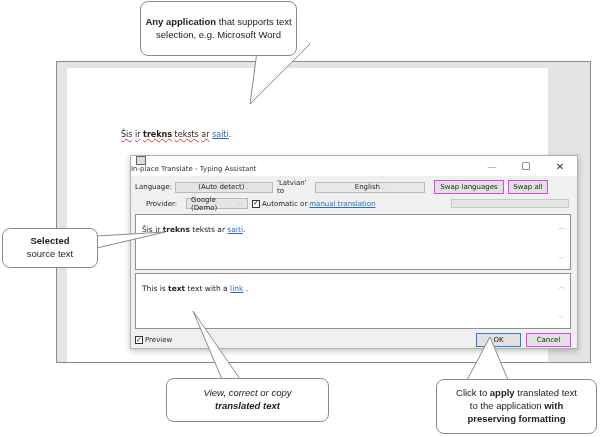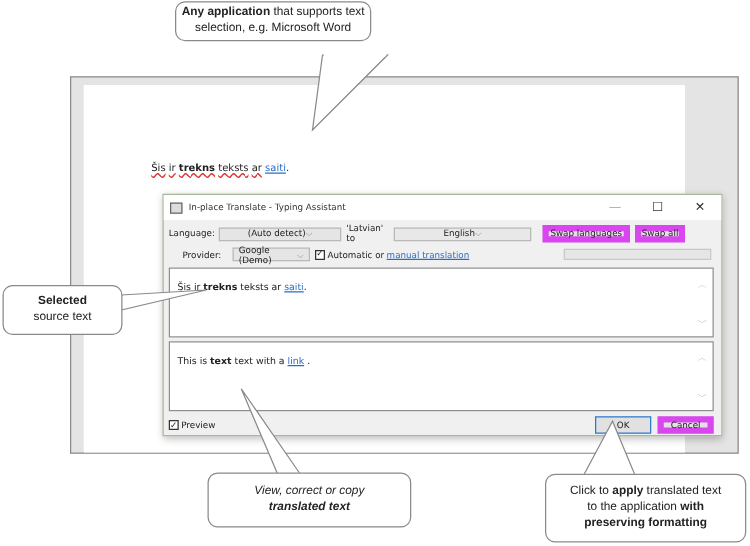--- a/index.html
+++ b/index.html
@@ -5,31 +5,31 @@
   html, body { margin:0; padding:0; }
   body { width:600px; height:437px; position:relative; background:#fff; overflow:hidden; font-family:"Liberation Sans", sans-serif; }
   .app-frame { position:absolute; left:56px; top:61px; width:535px; height:302px; background:#e4e4e4; border:1px solid #8a8a8a; box-sizing:border-box; }
   .page { position:absolute; left:10px; top:6px; width:481px; height:294px; background:#fff; }
   .doc-text { position:absolute; left:54px; top:62px; font-size:8px; color:#222; font-family:"DejaVu Sans", sans-serif; }
   .doc-text b { font-weight:bold; }
   .squiggle { text-decoration: underline wavy #d33; text-decoration-thickness:1px; }
   .doc-link { color:#2a6ec7; text-decoration: underline; }
 
   .dialog { position:absolute; left:130px; top:155px; width:448px; height:194px; background:#f0f0f0; border:1px solid #a9b89a; box-sizing:border-box; box-shadow: 0 2px 6px rgba(0,0,0,0.25); font-family:"DejaVu Sans", sans-serif; font-size:7px; color:#222; }
-  .titlebar { height:20px; background:#fff; position:relative; display:flex; align-items:center; }
+  .titlebar { height:20px; background:#fff; position:relative; display:flex; align-items:flex-start;flex-direction:column; }
   .app-icon { width:8px; height:7px; border:1px solid #666; margin-left:5px; margin-right:5px; background:#ddd; }
   .title { font-size:7px; color:#333; }
   .win-btns { position:absolute; right:0; top:0; height:20px; display:flex; }
   .win-btn { width:34px; height:20px; display:flex; align-items:center; justify-content:center; font-size:10px; color:#333; }
   .win-btn.min { color:#aaa; }
   .row { position:absolute; left:0; right:0; display:flex; align-items:center; }
   .lbl { font-size:7px; color:#222; }
   .combo { height:11px; background:#e5e5e5; border:1px solid #b9b9b9; box-sizing:border-box; display:flex; align-items:center; justify-content:center; padding:0 4px; font-size:7px; }
   .chev { color:#888; font-size:7px; }
-  .btn { height:14px; background:#e1e1e1; border:5px solid #d946ef; box-sizing:border-box; display:flex; align-items:center; justify-content:center; font-size:7px; color:#222; }
+  .btn { height:14px; background:#e1e1e1; border:1px solid #d946ef; box-sizing:border-box; display:flex; align-items:center; justify-content:center; font-size:7px; color:#222; }
   .chk { width:8px; height:8px; border:1px solid #333; background:#fff; box-sizing:border-box; display:inline-flex; align-items:center; justify-content:center; font-size:7px; line-height:1; margin-right:2px; }
   .link { color:#2a6ec7; text-decoration:underline; }
   .progress { position:absolute; left:320px; top:43px; width:118px; height:9px; background:#e6e6e6; border:1px solid #c8c8c8; box-sizing:border-box; }
   .textbox { position:absolute; left:4px; width:436px; background:#fff; border:1px solid #8f8f8f; box-sizing:border-box; }
   .textbox .content { position:absolute; left:6px; top:10px; font-size:7.5px; color:#222; }
   .sb-up, .sb-down { position:absolute; right:4px; font-size:8px; color:#bbb; }
   .sb-up { top:7px; } .sb-down { bottom:5px; }
   .ok-btn { border:1px solid #2b7bd1; }
 
   .callout { position:absolute; background:#fff; border:1px solid #8a8a8a; border-radius:8px; box-sizing:border-box; font-size:9.5px; color:#222; text-align:center; display:flex; align-items:center; justify-content:center; line-height:1.35; }
@@ -118,21 +118,21 @@
   <polygon points="258,44 250,104 310,44" fill="#fff" stroke="#8a8a8a" stroke-width="1"></polygon>
   <line x1="259" y1="44" x2="309" y2="44" stroke="#fff" stroke-width="2"></line>
   <polygon points="97,236 165,232 97,248" fill="#fff" stroke="#8a8a8a" stroke-width="1"></polygon>
   <line x1="97" y1="237" x2="97" y2="247" stroke="#fff" stroke-width="2"></line>
   <polygon points="222,379 193,311 240,379" fill="#fff" stroke="#8a8a8a" stroke-width="1"></polygon>
   <line x1="223" y1="379" x2="239" y2="379" stroke="#fff" stroke-width="2"></line>
   <polygon points="467,380 490,337 508,380" fill="#fff" stroke="#8a8a8a" stroke-width="1"></polygon>
   <line x1="468" y1="380" x2="507" y2="380" stroke="#fff" stroke-width="2"></line>
 </svg>
 
-<div class="callout" style="left:140px; top:1px; width:157px; height:32px;">
+<div class="callout" style="left:140px; top:1px; width:157px; height:55px;">
   <div>
     <b>Any application</b><span> that supports text</span><br>
     <span>selection, e.g. Microsoft Word</span>
   </div>
 </div>
 
 <div class="callout" style="left:2px; top:228px; width:96px; height:40px;">
   <div>
     <b>Selected</b><br>
     <span>source text</span>

